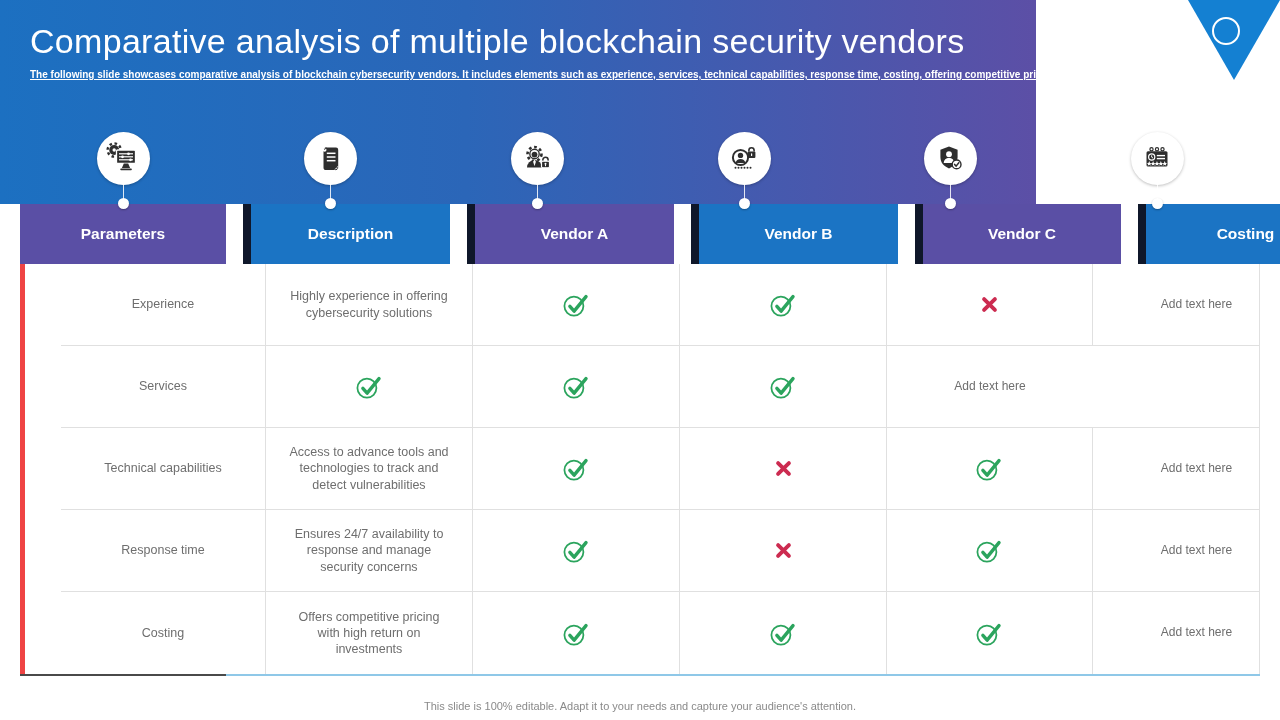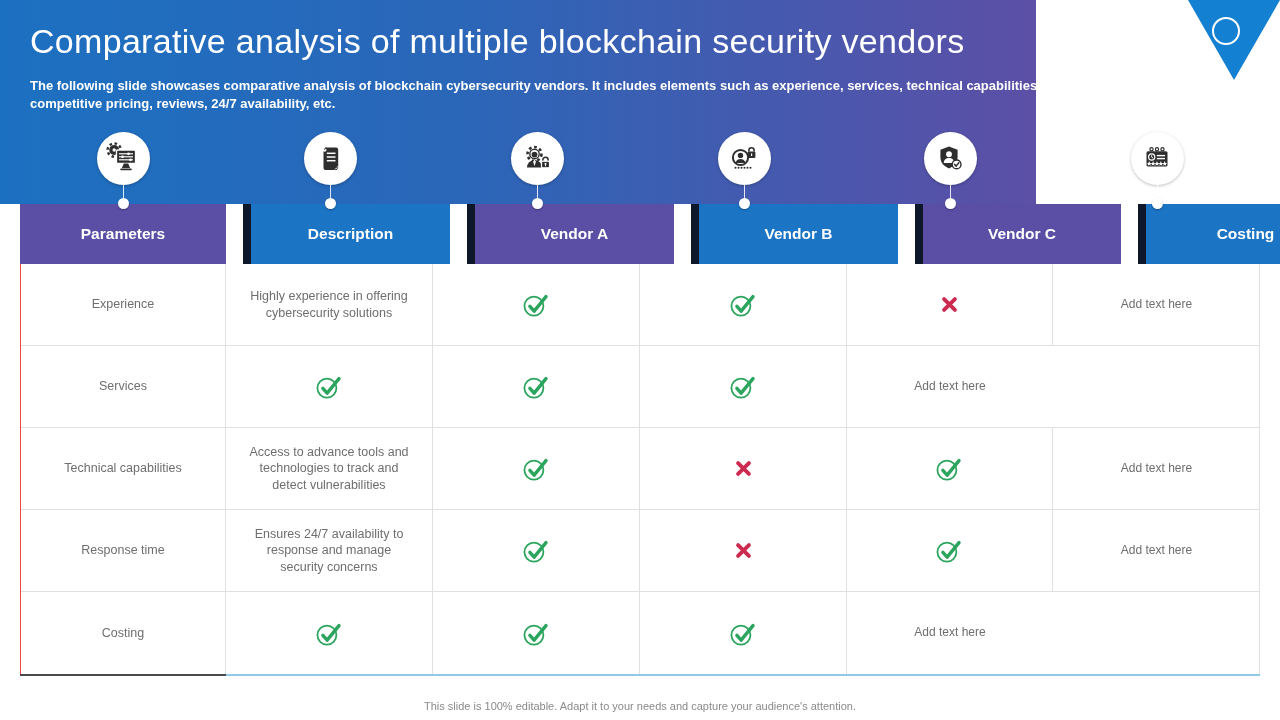--- a/index.html
+++ b/index.html
@@ -10,22 +10,22 @@
   
   .banner { position:absolute; left:0; top:0; width:1036px; height:204px;
             background:linear-gradient(90deg,#1C70C1 0%, #2B66B8 45%, #5C4FA6 100%); }
   .tri { position:absolute; left:1188px; top:0; width:0; height:0;
          border-left:46px solid transparent; border-right:46px solid transparent;
          border-top:80px solid #1480D2; }
   .ring { position:absolute; left:1212px; top:17px; width:28px; height:28px;
           border:2px solid #fff; border-radius:50%; }
   .title { position:absolute; left:30px; top:22px; color:#fff; font-size:34px;
            font-weight:300; letter-spacing:.3px; white-space:nowrap; }
-  .subtitle { position:absolute; left:30px; top:77px; width:1218px; color:#fff;
-              font-size:13px; font-weight:bold; line-height:1.4; }
+  .subtitle { position:absolute; left:30px; top:68px; width:1218px; color:#fff;
+              font-size:10px; font-weight:bold; line-height:1.4;text-decoration:underline; }
 
   
   .icon-node { position:absolute; top:132px; width:120px; margin-left:-60px;
                display:flex; flex-direction:column; align-items:center; }
   .icon-circle { width:53px; height:53px; border-radius:50%; background:#fff;
                  display:flex; align-items:center; justify-content:center;
                  box-shadow:0 1px 3px rgba(0,0,0,.25); }
   .icon-circle svg { display:block; }
   .stem { width:1px; height:14px; background:rgba(255,255,255,.85); }
   .node-dot { width:11px; height:11px; border-radius:50%; background:#fff;
@@ -34,21 +34,21 @@
   
   .thead { position:absolute; left:20px; top:204px; width:1240px; height:60px;
            display:grid; grid-template-columns:206px 207px 207px 207px 206px 207px;gap:17px; }
   .hcell { display:flex; align-items:center; justify-content:center; color:#fff;
            font-size:15.5px; font-weight:bold; }
   .hcell + .hcell { border-left:8px solid #0f172a; }
   .hcell.purple { background:#5A4FA5; }
   .hcell.blue   { background:#1B74C4; }
 
   .tbody { position:absolute; left:20px; top:264px; width:1240px;
-           border-left:1px solid #ef4444; border-right:1px solid #E0E0E0; }
+           border-left:5px solid #ef4444; border-right:1px solid #E0E0E0;padding-left:36px; }
   .trow { display:grid; grid-template-columns:205px 207px 207px 207px 206px 207px;
           height:82px; border-bottom:1px solid #E0E0E0; background:#fff; }
   .trow:last-child { border-bottom:none; }
   .cell { display:flex; align-items:center; justify-content:center; text-align:center;
           color:#6E6E6E; font-size:12.5px; line-height:1.3; padding:6px 16px;
           border-right:1px solid #E0E0E0; }
   .cell:last-child { border-right:none; }
   .cell.desc { padding:6px 20px; }
   .cell.review { font-size:12px; }
 
@@ -298,20 +298,21 @@
   <svg class="check-svg" viewBox="0 0 30 30">
     <circle cx="12.5" cy="16.5" r="9.2" fill="none" stroke="#2BA45D" stroke-width="1.7"></circle>
     <path d="M8.6 16.8 l4.1 4.6 L24.2 7.4" fill="none" stroke="#2BA45D" stroke-width="3.3" stroke-linecap="round" stroke-linejoin="round"></path>
   </svg>
 </div>
       <div class="cell review">Add text here</div>
     </div>
 
     <div class="trow">
       <div class="cell param">Costing</div>
+      <div class="cell desc">Offers competitive pricing with high return on investments</div>
       <div class="cell mark">
   <svg class="check-svg" viewBox="0 0 30 30">
     <circle cx="12.5" cy="16.5" r="9.2" fill="none" stroke="#2BA45D" stroke-width="1.7"></circle>
     <path d="M8.6 16.8 l4.1 4.6 L24.2 7.4" fill="none" stroke="#2BA45D" stroke-width="3.3" stroke-linecap="round" stroke-linejoin="round"></path>
   </svg>
 </div>
       <div class="cell mark">
   <svg class="check-svg" viewBox="0 0 30 30">
     <circle cx="12.5" cy="16.5" r="9.2" fill="none" stroke="#2BA45D" stroke-width="1.7"></circle>
     <path d="M8.6 16.8 l4.1 4.6 L24.2 7.4" fill="none" stroke="#2BA45D" stroke-width="3.3" stroke-linecap="round" stroke-linejoin="round"></path>

